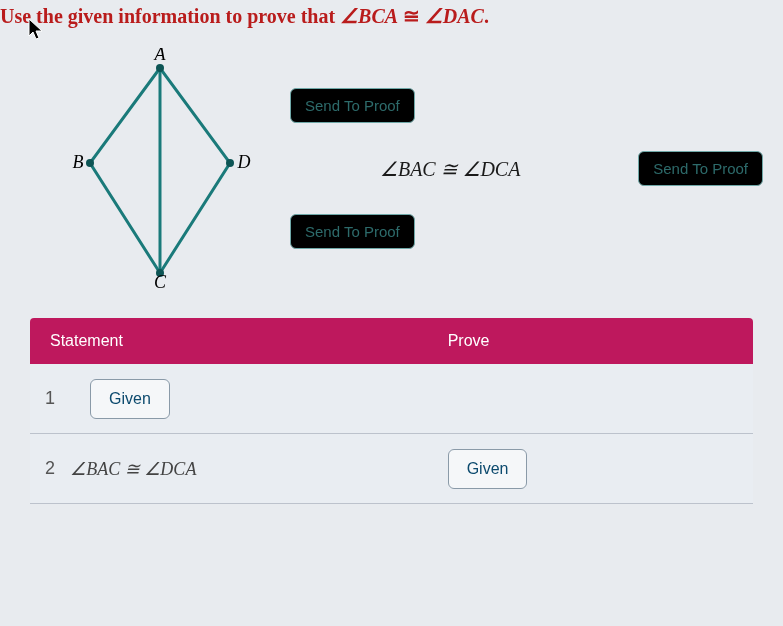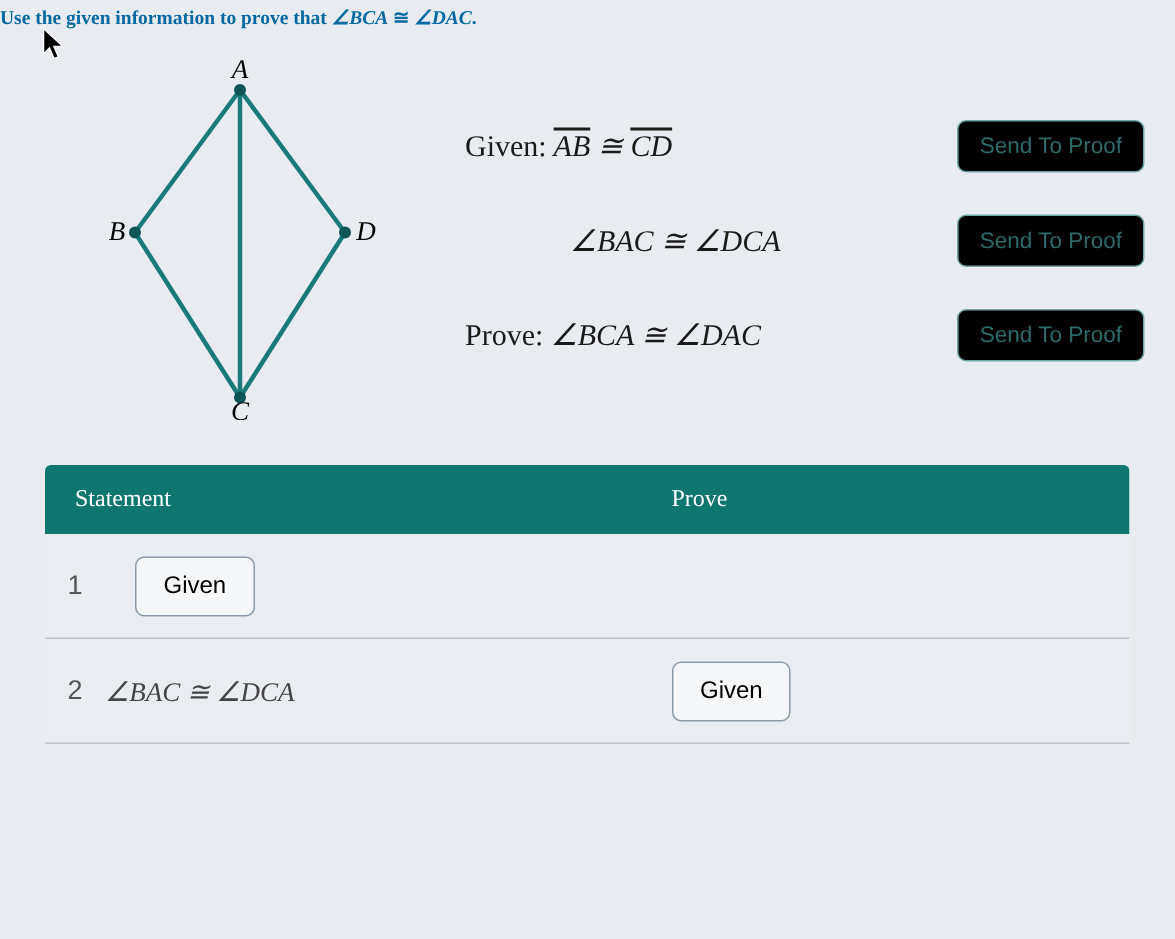--- a/index.html
+++ b/index.html
@@ -5,24 +5,24 @@
     * { box-sizing: border-box; margin: 0; padding: 0; }
     body {
       font-family: Georgia, 'Times New Roman', serif;
       background: #e8ebef;
       width: 783px;
       height: 626px;
       overflow: hidden;
       position: relative;
     }
     .instruction {
-      font-size: 13px;
+      font-size: 20px;
       font-weight: bold;
       padding: 4px 0 0 0;
-      color: #0369a1;
+      color: #b91c1c;
     }
     .cursor {
       position: absolute;
       top: 18px;
       left: 28px;
       pointer-events: none;
     }
     .top-area {
       display: flex;
       padding: 20px 20px 10px 60px;
@@ -72,23 +72,23 @@
       font-style: normal;
     }
     .proof-table {
       margin: 20px 30px 0 30px;
       background: #f0f2f5;
       border-radius: 4px 4px 0 0;
       overflow: hidden;
     }
     .proof-header {
       display: flex;
-      background: #0f766e;
+      background: #be185d;
       color: #fff;
-      font-family: Liberation Serif, serif;
+      font-family: Liberation Sans, sans-serif;
       font-size: 16px;
       font-weight: normal;
     }
     .proof-header .col-statement {
       flex: 0 0 55%;
       padding: 14px 20px;
     }
     .proof-header .col-reason {
       flex: 1;
       padding: 14px 20px;
@@ -114,21 +114,21 @@
       color: #444;
       padding: 10px 0;
     }
     .proof-row .col-rsn {
       flex: 1;
       padding: 10px 20px;
     }
     .reason-btn {
       font-family: Arial, sans-serif;
       font-size: 16px;
-      color: #000000;
+      color: #0c4a6e;
       background: #f5f7f9;
       border: 1px solid #8a9aa8;
       border-radius: 6px;
       padding: 10px 18px;
       cursor: pointer;
       display: inline-block;
     }
     .text-cursor {
       display: inline-block;
       width: 1px;
@@ -160,37 +160,29 @@
       <circle cx="100" cy="225" r="4" fill="#0d5555"></circle>
       <text x="100" y="12" text-anchor="middle" font-style="italic" font-size="18" font-family="Georgia">A</text>
       <text x="18" y="120" text-anchor="middle" font-style="italic" font-size="18" font-family="Georgia">B</text>
       <text x="184" y="120" text-anchor="middle" font-style="italic" font-size="18" font-family="Georgia">D</text>
       <text x="100" y="240" text-anchor="middle" font-style="italic" font-size="18" font-family="Georgia">C</text>
     </svg>
   </div>
 
   <div class="givens">
     <div class="given-row">
-      <div class="given-text">
-        <span class="label">Given:</span>
-        <span class="overline">AB</span><span> ≅ </span><span class="overline">CD</span>
-      </div>
       <button class="send-btn">Send To Proof</button>
     </div>
     <div class="given-row">
       <div class="given-text" style="padding-left:90px;">
         <span>∠BAC</span><span> ≅ </span><span>∠DCA</span>
       </div>
       <button class="send-btn">Send To Proof</button>
     </div>
     <div class="given-row">
-      <div class="given-text">
-        <span class="label">Prove:</span>
-        <span>∠BCA</span><span> ≅ </span><span>∠DAC</span>
-      </div>
       <button class="send-btn">Send To Proof</button>
     </div>
   </div>
 </div>
 
 <div class="proof-table">
   <div class="proof-header">
     <div class="col-statement">Statement</div>
     <div class="col-reason">Prove</div>
   </div>

